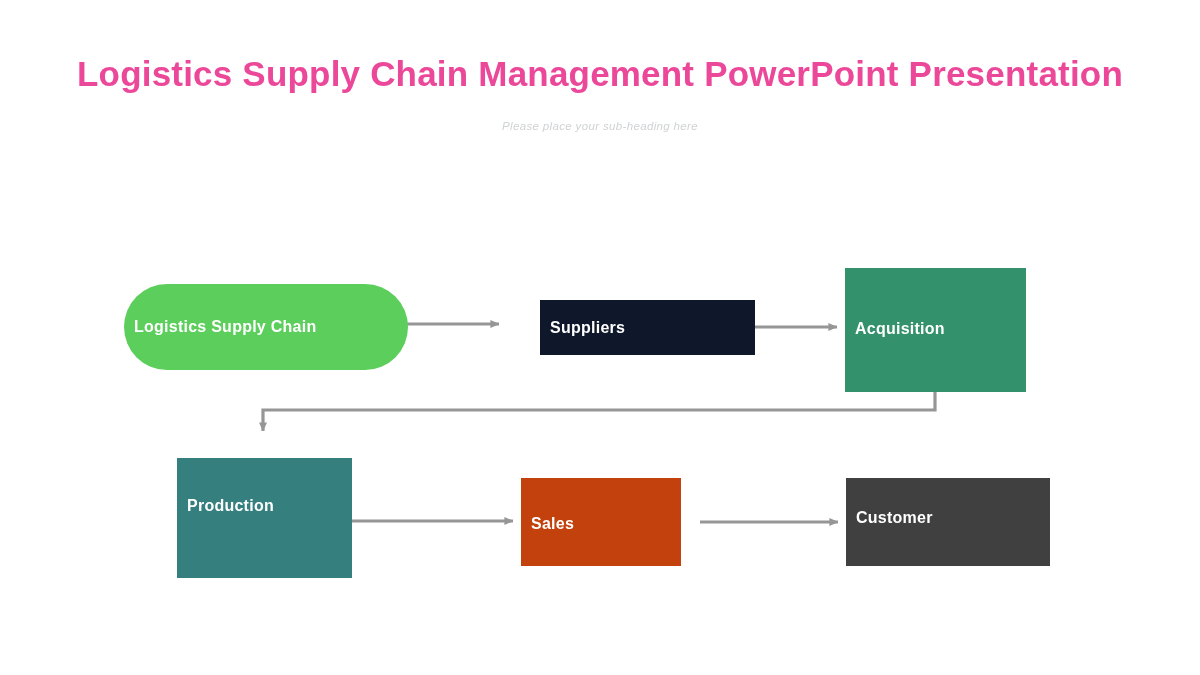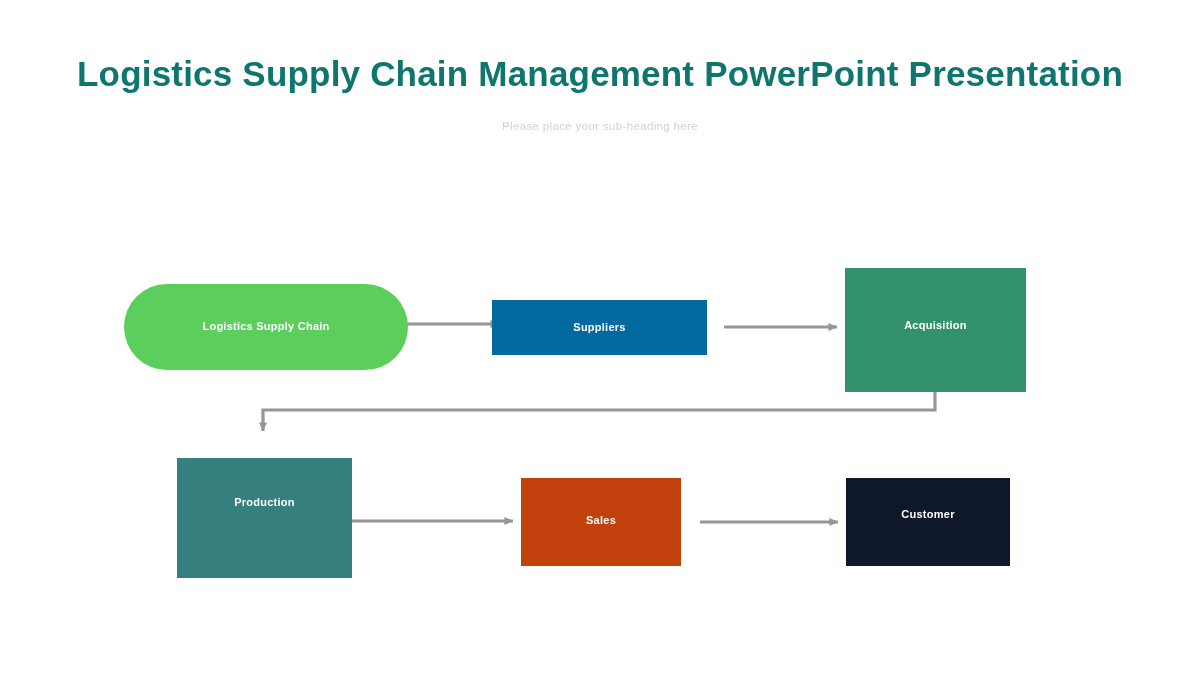--- a/index.html
+++ b/index.html
@@ -23,35 +23,36 @@
   
   .title {
     position: absolute;
     left: 0;
     top: 54px;
     width: 1200px;
     text-align: center;
     font-size: 35px;
     font-weight: bold;
     letter-spacing: 0.2px;
-    color: #0f766e;
+    color: #ec4899;
     line-height: 1.15;
     white-space: nowrap;
   }
   .subtitle {
     position: absolute;
     left: 0;
     top: 120px;
     width: 1200px;
     text-align: center;
     font-size: 11.5px;
     font-weight: normal;
     letter-spacing: 0.35px;
     color: #cfd2d4;
     line-height: 1.2;
+    font-style: italic;
   }
 
   
   .diagram {
     position: absolute;
     left: 0;
     top: 0;
     width: 1200px;
     height: 675px;
   }
@@ -62,48 +63,47 @@
     width: 1200px;
     height: 675px;
     pointer-events: none;
   }
 
   
   .node {
     position: absolute;
     display: flex;
     align-items: center;
-    justify-content: center;
     box-sizing: border-box;
     color: #ffffff;
-    font-size: 11px;
+    font-size: 16px;
     font-weight: bold;
     letter-spacing: 0.25px;
     text-align: center;
     line-height: 1.25;
   }
   .node .node-label {
     display: block;
     padding: 0 10px;
   }
 
   .node-logistics {
     left: 124px;
     top: 284px;
     width: 284px;
     height: 86px;
     border-radius: 43px;
     background: #5cce5c;
   }
   .node-suppliers {
-    left: 492px;
+    left: 540px;
     top: 300px;
     width: 215px;
     height: 55px;
-    background: #0369a1;
+    background: #0f172a;
   }
   .node-acquisition {
     left: 845px;
     top: 268px;
     width: 181px;
     height: 124px;
     background: #33926b;
     align-items: flex-start;
     padding-top: 51px;
   }
@@ -121,23 +121,23 @@
     top: 478px;
     width: 160px;
     height: 88px;
     background: #c2410c;
     align-items: flex-start;
     padding-top: 36px;
   }
   .node-customer {
     left: 846px;
     top: 478px;
-    width: 164px;
+    width: 204px;
     height: 88px;
-    background: #0f172a;
+    background: #404040;
     align-items: flex-start;
     padding-top: 30px;
   }
 </style>
 </head>
 <body>
 
 <div class="slide">
 
   <div class="title">Logistics Supply Chain Management PowerPoint Presentation</div>

